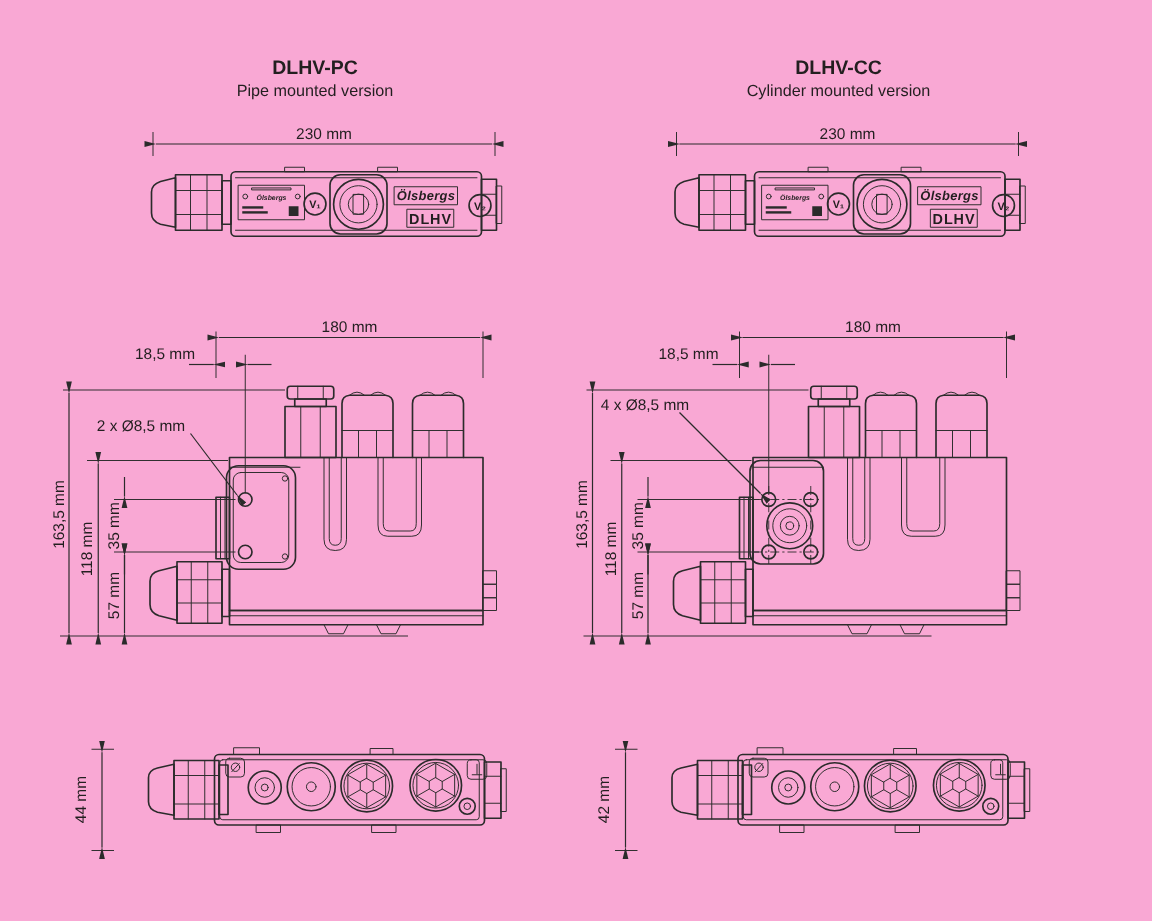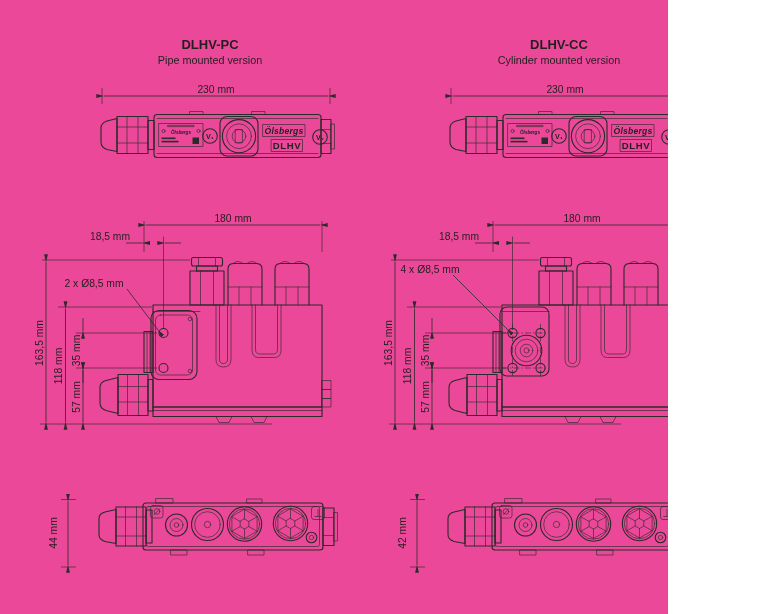--- a/index.html
+++ b/index.html
@@ -1,17 +1,17 @@
 <!DOCTYPE html>
 <html><head>
 <meta charset="utf-8">
 <style>
   html,body { margin:0; padding:0; background:#ffffff; }
   #canvas {
-    position:relative; width:668px; height:614px; background:#ec4899;
+    position:relative; width:768px; height:614px; background:#f9a8d4;
     font-family:"Liberation Sans", sans-serif; overflow:hidden;
   }
   svg text { fill:#231f20; font-family:"Liberation Sans", sans-serif; }
   .ln    { fill:none; stroke:#2b2b2b; stroke-width:1.1; stroke-linejoin:round; stroke-linecap:round; }
   .lnt   { fill:none; stroke:#2b2b2b; stroke-width:0.65; stroke-linejoin:round; stroke-linecap:round; }
   .dim   { fill:none; stroke:#2b2b2b; stroke-width:0.8; }
   .ext   { fill:none; stroke:#2b2b2b; stroke-width:0.65; }
   .cl    { fill:none; stroke:#2b2b2b; stroke-width:0.6; stroke-dasharray:6 2 1.5 2; }
   .fillb { fill:#2b2b2b; stroke:none; }
   .dimtext { font-size:10.3px; }

